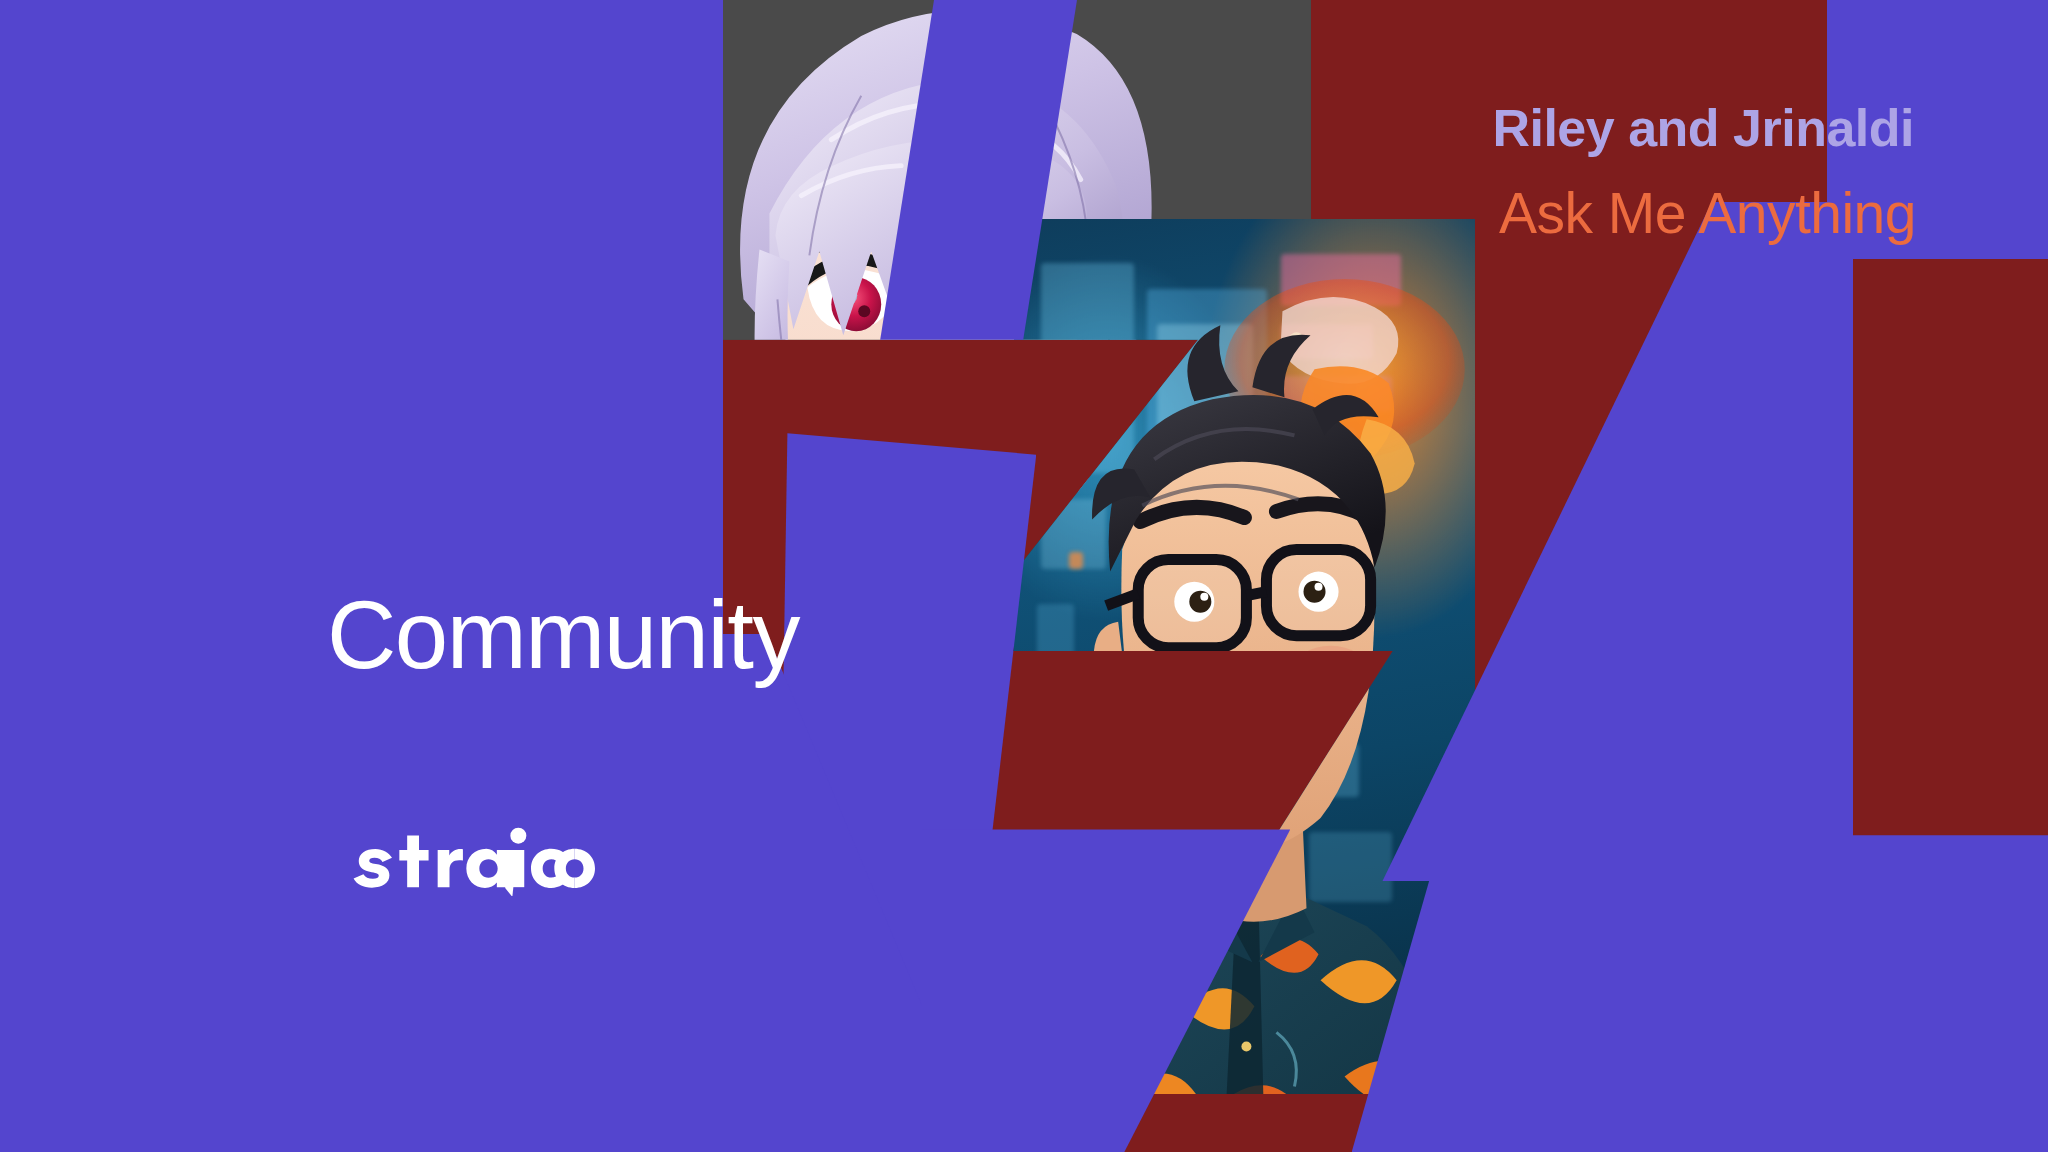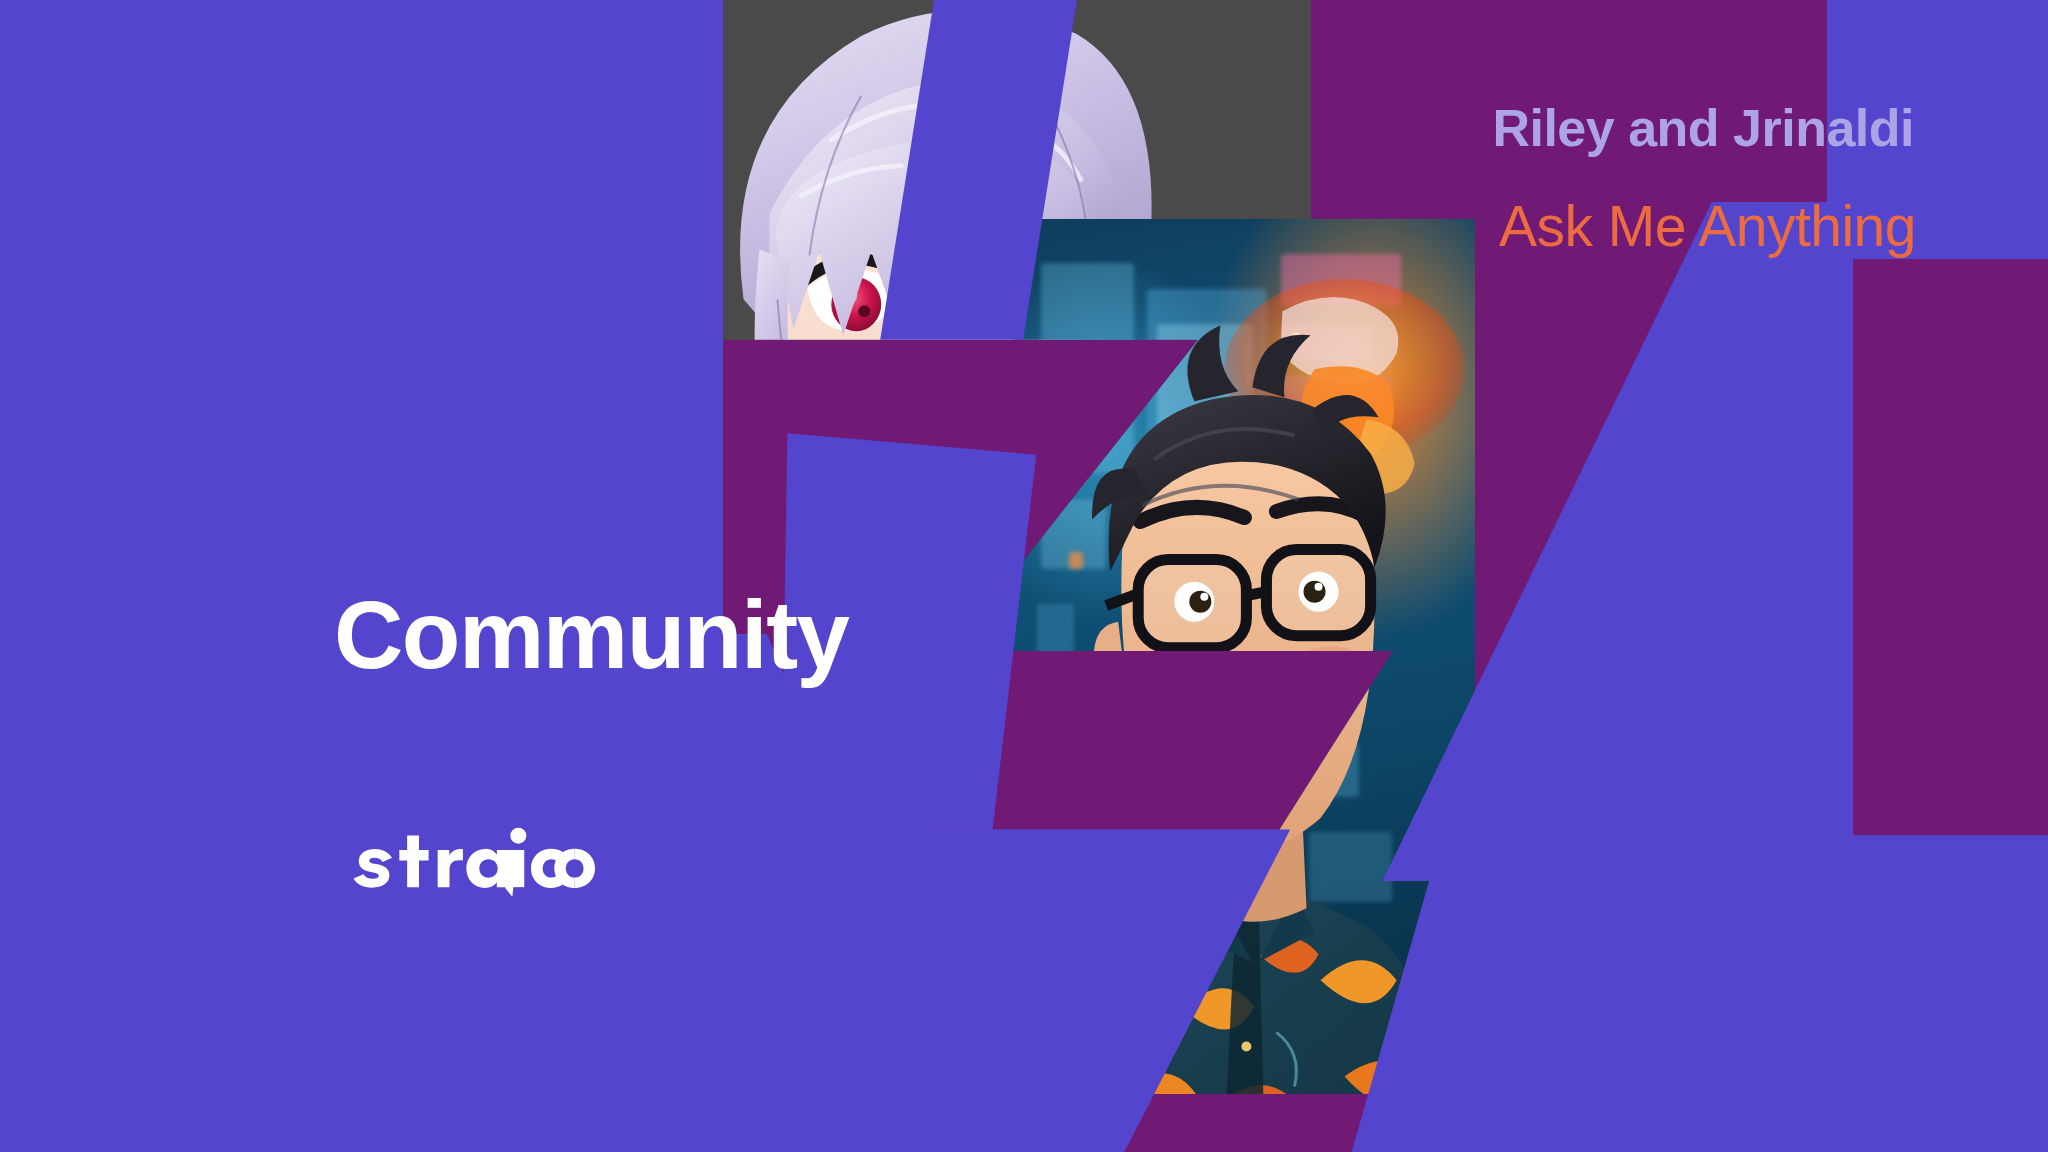--- a/index.html
+++ b/index.html
@@ -5,21 +5,21 @@
   html, body {
     margin: 0;
     padding: 0;
     background: #1a1a1a;
   }
   .stage {
     position: relative;
     width: 2048px;
     height: 1152px;
     overflow: hidden;
-    background: #701a75;
+    background: #7f1d1d;
     font-family: "Liberation Sans", sans-serif;
   }
 
   
   .bolt-collage {
     position: absolute;
     inset: 0;
     -webkit-clip-path: polygon(
         34.6% 0%, 100% 0%, 100% 100%, 52.5% 100%,
         68.0% 56.5%, 46.5% 56.5%, 58.5% 29.5%, 35.2% 29.5%
@@ -67,34 +67,34 @@
     top: 98px;
     font-size: 52px;
     font-weight: 700;
     letter-spacing: -0.5px;
     color: #ADA4E6;
     white-space: nowrap;
   }
   .ama {
     position: absolute;
     right: 132px;
-    top: 193px;
+    top: 180px;
     font-size: 57px;
     font-weight: 500;
     letter-spacing: -0.5px;
     color: #EC6B3F;
     white-space: nowrap;
   }
   .headline {
     position: absolute;
-    left: 334px;
+    left: 327px;
     top: 578px;
     color: #ffffff;
     font-size: 96px;
-    font-weight: 700;
+    font-weight: 400;
     line-height: 1.18;
     letter-spacing: -1.5px;
     white-space: nowrap;
   }
   .headline .l2 { display: block; }
 
   
   .logo {
     position: absolute;
     left: 345px;

